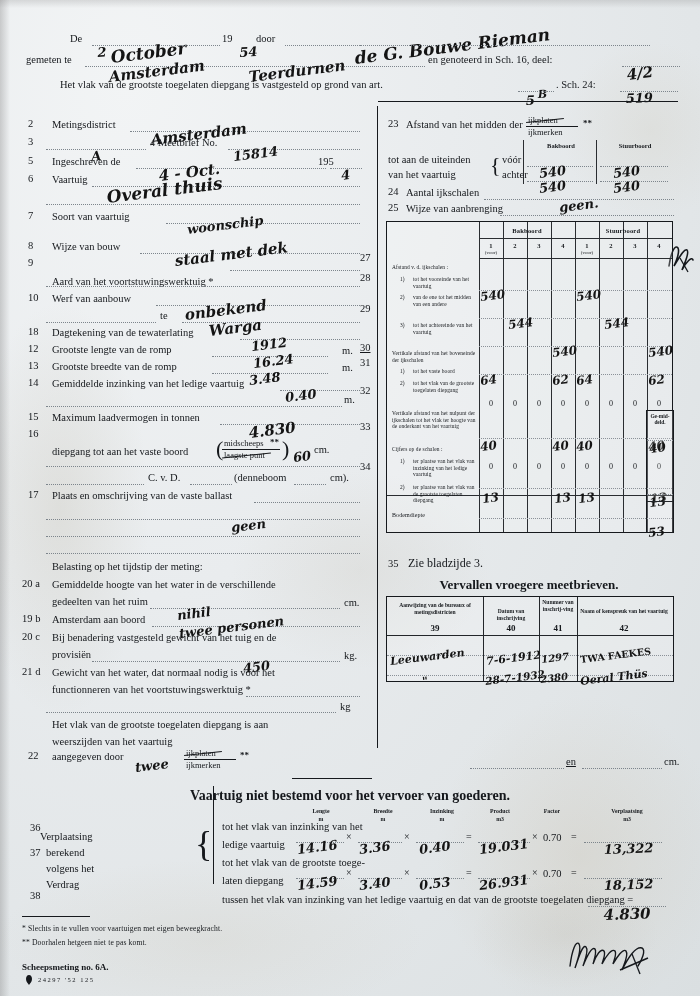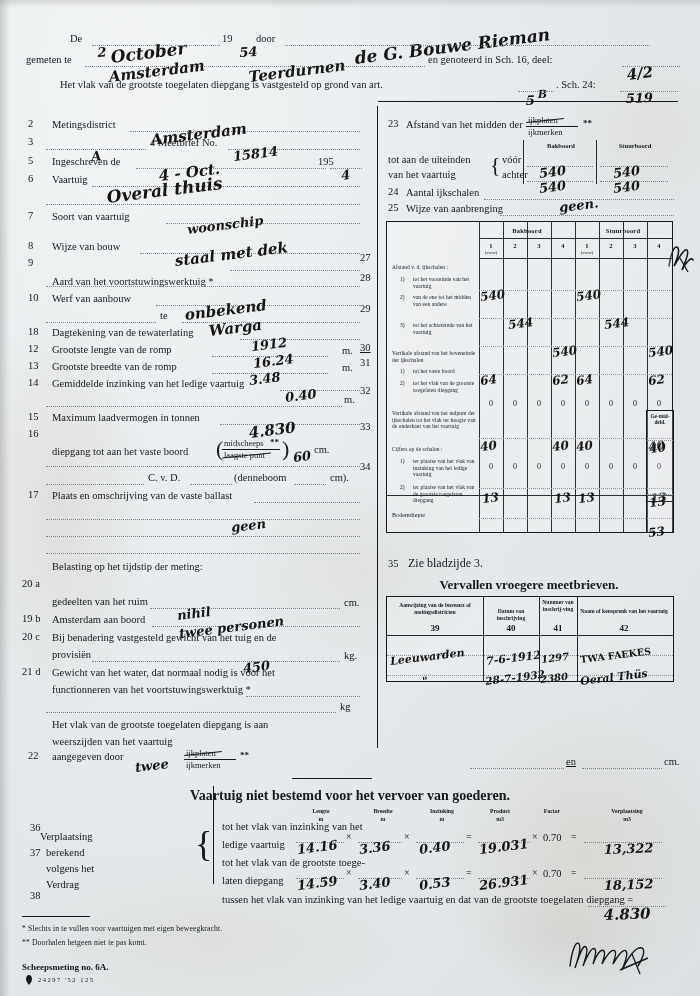--- a/index.html
+++ b/index.html
@@ -235,20 +235,21 @@
   <div class="lbl" style="left:52px;top:489px;">Plaats en omschrijving van de vaste ballast</div>
   <div class="dots" style="left:254px;top:502px;width:106px;"></div>
   <div class="dots" style="left:46px;top:519px;width:314px;"></div>
   <div class="hw m up" style="left:232px;top:520px;">geen</div>
   <div class="dots" style="left:46px;top:536px;width:314px;"></div>
   <div class="dots" style="left:46px;top:553px;width:314px;"></div>
 
   <div class="lbl" style="left:52px;top:560px;">Belasting op het tijdstip der meting:</div>
 
   <div class="num" style="left:22px;top:578px;">20 a</div>
+  <div class="lbl" style="left:52px;top:578px;width:300px;text-align:justify;">Gemiddelde hoogte van het water in de verschillende</div>
   <div class="lbl" style="left:52px;top:595px;">gedeelten van het ruim</div>
   <div class="dots" style="left:150px;top:608px;width:190px;"></div>
   <div class="hw m up" style="left:178px;top:608px;">nihil</div>
   <div class="lbl" style="left:344px;top:596px;">cm.</div>
 
   <div class="num" style="left:22px;top:613px;">19 b</div>
   <div class="lbl" style="left:52px;top:613px;">Amsterdam aan boord</div>
   <div class="dots" style="left:152px;top:626px;width:208px;"></div>
   <div class="hw m up" style="left:180px;top:626px;">twee personen</div>
 

